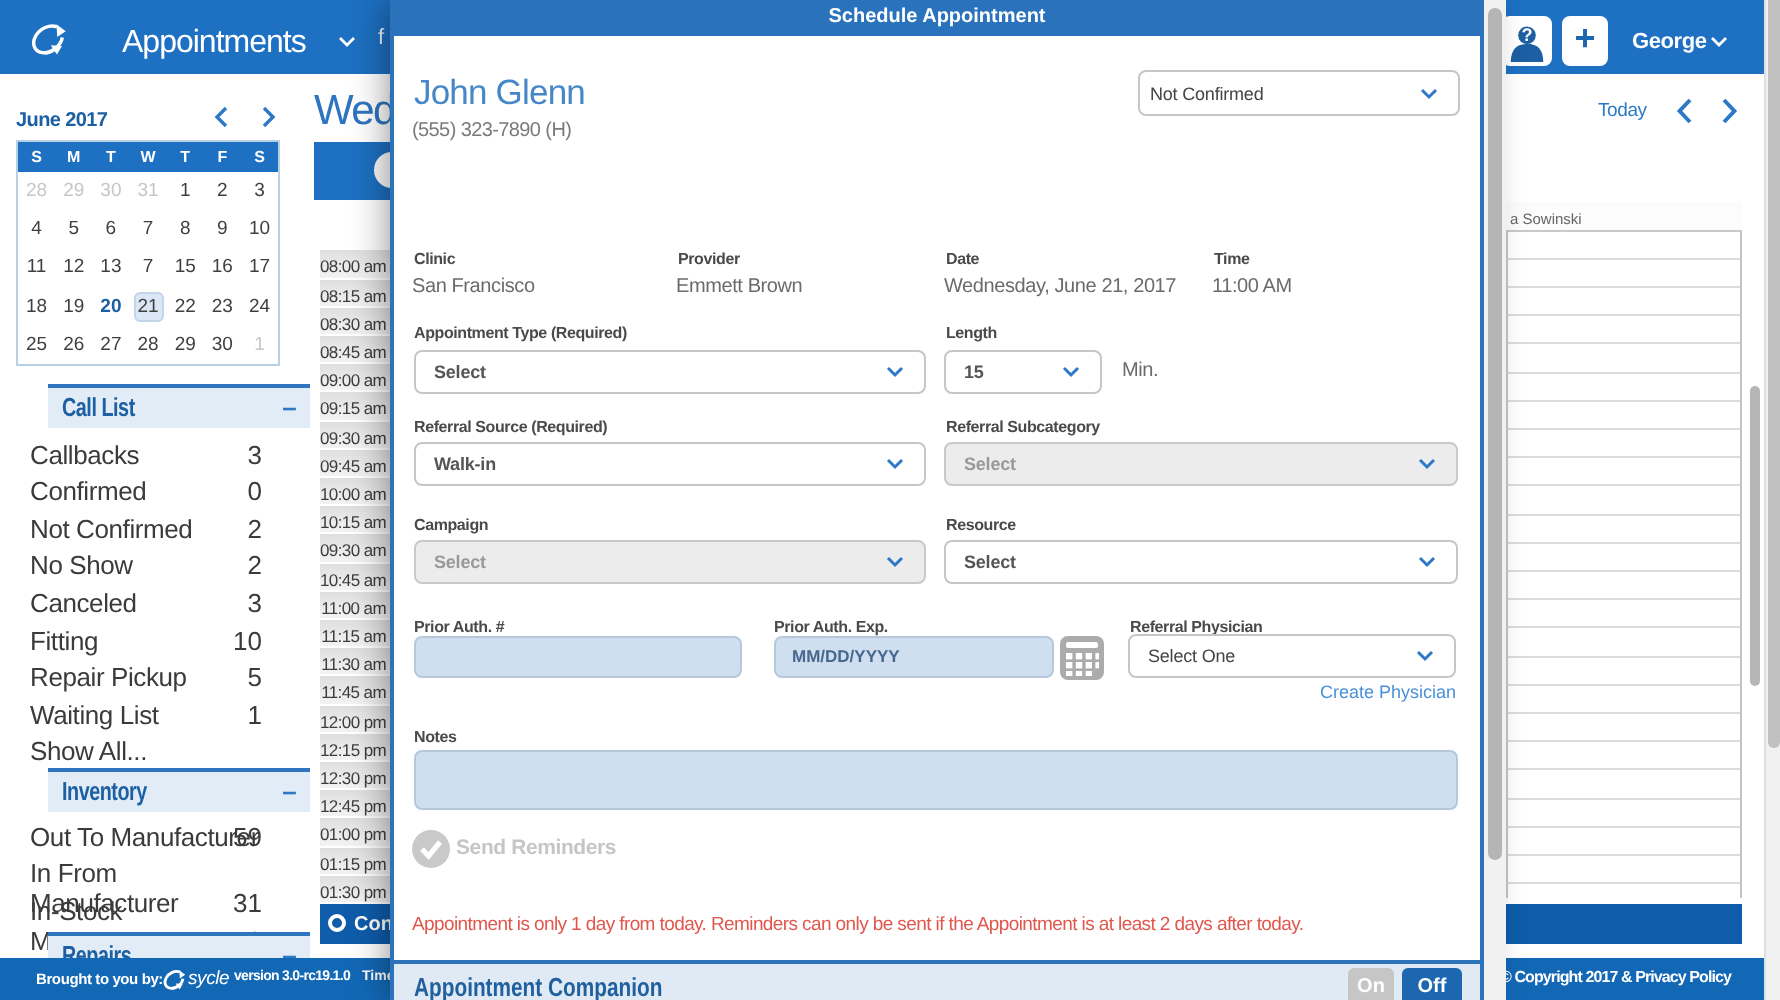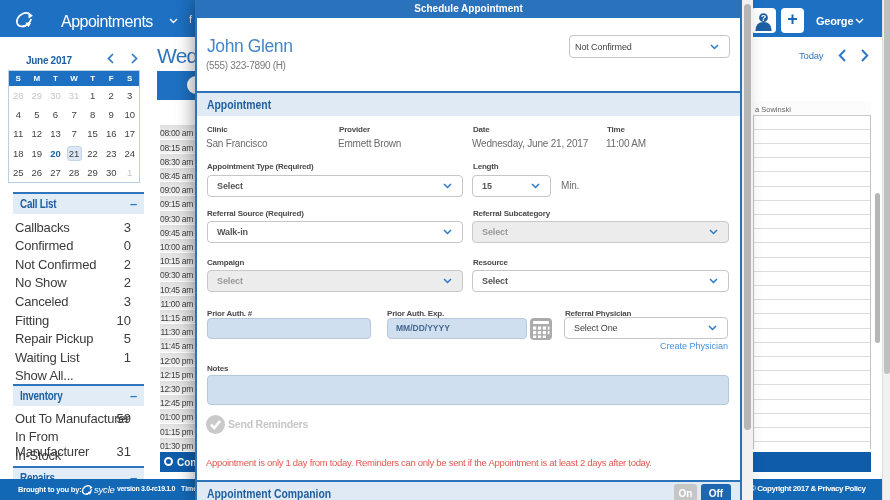--- a/index.html
+++ b/index.html
@@ -9,32 +9,32 @@
 
 #topbar { position:absolute; left:0; top:0; width:882px; height:37px; background:#1d70c2; }
 #appts { position:absolute; left:61px; top:13px; color:#fff; font-size:16px; letter-spacing:-0.5px; }
 #topf { position:absolute; left:189px; top:13px; color:#e8f0f8; font-size:11px; }
 .tbtn { position:absolute; top:8px; background:#fff; border-radius:4px; height:25px; }
 #btn-person { left:751px; width:25px; }
 #btn-plus { left:781px; width:23px; color:#1d66b0; font-size:18px; font-weight:bold; text-align:center; line-height:23px; }
 #george { position:absolute; left:816px; top:15px; color:#fff; font-size:11px; font-weight:bold; letter-spacing:-0.2px; }
 
 
-#june { position:absolute; left:26px; top:55px; font-size:10px; font-weight:bold; color:#1d5fa3; letter-spacing:-0.3px; }
+#june { position:absolute; left:8px; top:55px; font-size:10px; font-weight:bold; color:#1d5fa3; letter-spacing:-0.3px; }
 #cal { position:absolute; left:8px; top:70px; width:132px; height:113px; border:1px solid #b9cfe4; background:#fff; }
 .calhead { display:flex; height:15px; background:#1d70c2; }
 .calhead span { width:18.6px; text-align:center; color:#fff; font-size:8px; font-weight:bold; line-height:15px; }
 .calrow { display:flex; height:19.2px; }
 .calrow span { width:18.6px; display:flex; align-items:center; justify-content:center; font-size:9.5px; color:#3f3f3f; }
 .calrow span.mut { color:#c6c6c6; }
 .calrow span.c20 i { color:#1d5fa3; font-weight:bold; }
 .calrow span i { font-style:normal; }
 .calrow span.c21 i { background:#dbe7f4; border:1px solid #c2d5e9; border-radius:3px; width:15px; height:15px; display:flex; align-items:center; justify-content:center; }
 .sband i { font-style:normal; display:inline-block; transform:scaleX(0.76); transform-origin:0 0; }
-.sband { position:absolute; left:13px; width:131px; height:22px; border-top:2px solid #2e75bd; background:#e2ecf7; color:#1d5fa3; font-size:13px; font-weight:bold; line-height:20px; padding-left:7px; letter-spacing:-0.3px; }
+.sband { position:absolute; left:24px; width:131px; height:22px; border-top:2px solid #2e75bd; background:#e2ecf7; color:#1d5fa3; font-size:13px; font-weight:bold; line-height:20px; padding-left:7px; letter-spacing:-0.3px; }
 .sband .minus { position:absolute; right:7px; top:0; color:#2e79c7; font-weight:bold; }
 .sitem { position:absolute; left:15px; width:117px; height:13px; font-size:13px; color:#3b3b3b; letter-spacing:-0.2px; }
 .sitem b { position:absolute; right:1px; font-weight:normal; letter-spacing:0; }
 
 
 #bigdate { position:absolute; left:157px; top:44px; font-size:21px; color:#2e74c0; white-space:nowrap; letter-spacing:-0.8px; }
 #toolbar { position:absolute; left:157px; top:71px; width:440px; height:29px; background:#1d70c2; }
 #toolbar .pill { position:absolute; left:30px; top:5px; width:22px; height:18px; background:#fbfbfb; border-radius:9px; }
 #gutter { position:absolute; left:160px; top:100px; width:36px; height:355px; background:#fff; }
 .trow { position:absolute; left:160px; width:36px; height:14.2px; background:linear-gradient(#dfdfdf,#f3f3f3); border-bottom:1px solid #fff; font-size:8.5px; letter-spacing:-0.3px; color:#3d3d3d; text-align:right; padding:3px 3px 0 0; white-space:nowrap; }
@@ -372,21 +372,20 @@
   <div id="modal">
     <div id="mhead">Schedule Appointment</div>
     <div id="jg">John Glenn</div>
     <div id="jgphone">(555) 323-7890 (H)</div>
     <div class="sel" style="left:372px;top:35px;width:161px;height:23px">
       <span class="txt" style="font-weight:normal;color:#444;left:5px">Not Confirmed</span>
       <svg width="9" height="6" viewBox="0 0 9 6">
           <path d="M1,1 L4.5,4.5 L8,1" stroke="#2e79c7" stroke-width="1.5" fill="none"></path>
         </svg>
     </div>
-    <div class="mband" style="top:91px"><i>Appointment</i></div>
 
     <div class="lab" style="left:10px;top:125px">Clinic</div>
     <div class="val" style="left:9px;top:138px">San Francisco</div>
     <div class="lab" style="left:142px;top:125px">Provider</div>
     <div class="val" style="left:141px;top:138px">Emmett Brown</div>
     <div class="lab" style="left:276px;top:125px">Date</div>
     <div class="val" style="left:275px;top:138px">Wednesday, June 21, 2017</div>
     <div class="lab" style="left:410px;top:125px">Time</div>
     <div class="val" style="left:409px;top:138px">11:00 AM</div>
 

